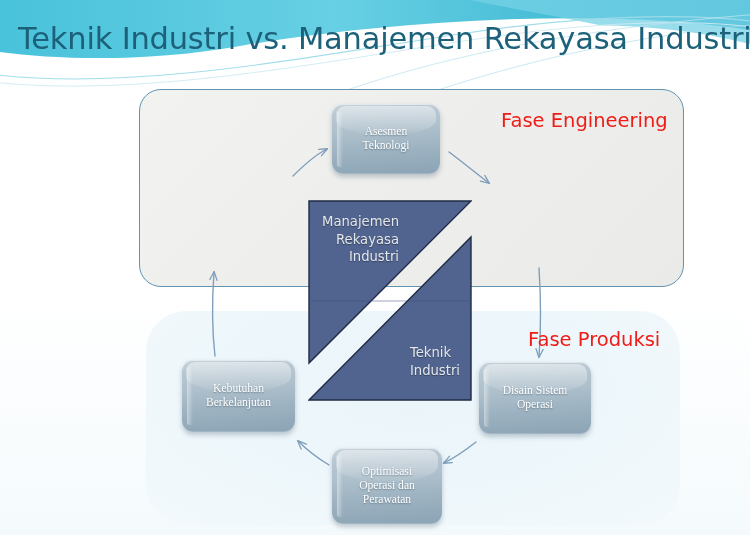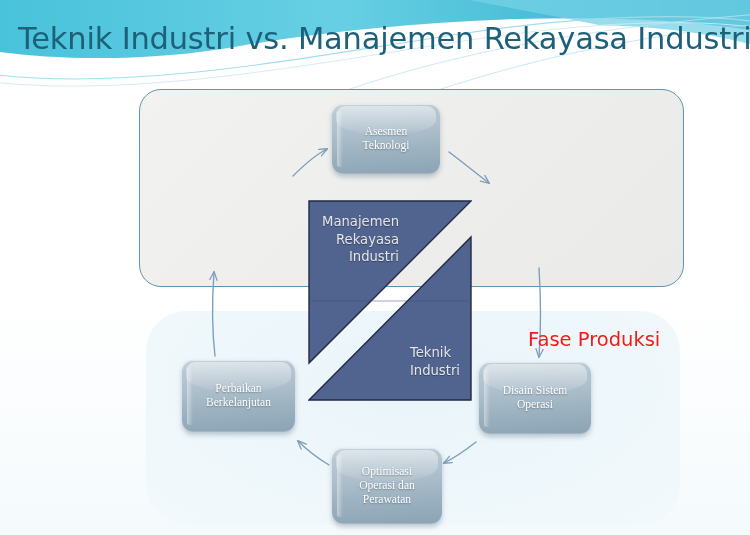--- a/index.html
+++ b/index.html
@@ -232,38 +232,39 @@
 
       <line x1="1" y1="101" x2="163" y2="101" stroke="#3d4f78" stroke-width="0.9" opacity="0.55"></line>
     </svg>
     <div id="core-text-top" class="core-text">Manajemen
 Rekayasa
 Industri</div>
     <div id="core-text-bot" class="core-text">Teknik
 Industri</div>
   </div>
 
+  <div id="label-engineering" class="phase-label">Fase Engineering</div>
   <div id="label-produksi" class="phase-label">Fase Produksi</div>
 
   <div id="node-asesmen" class="node">
     <span class="node-label">Asesmen
 Teknologi</span>
   </div>
 
 
   <div id="node-disain" class="node">
     <span class="node-label">Disain Sistem
 Operasi</span>
   </div>
 
   <div id="node-optimisasi" class="node">
     <span class="node-label">Optimisasi
 Operasi dan
 Perawatan</span>
   </div>
 
   <div id="node-perbaikan" class="node">
-    <span class="node-label">Perbaikan
+    <span class="node-label">Kebutuhan
 Berkelanjutan</span>
   </div>
 
 
 </div>
 
 </body></html>

